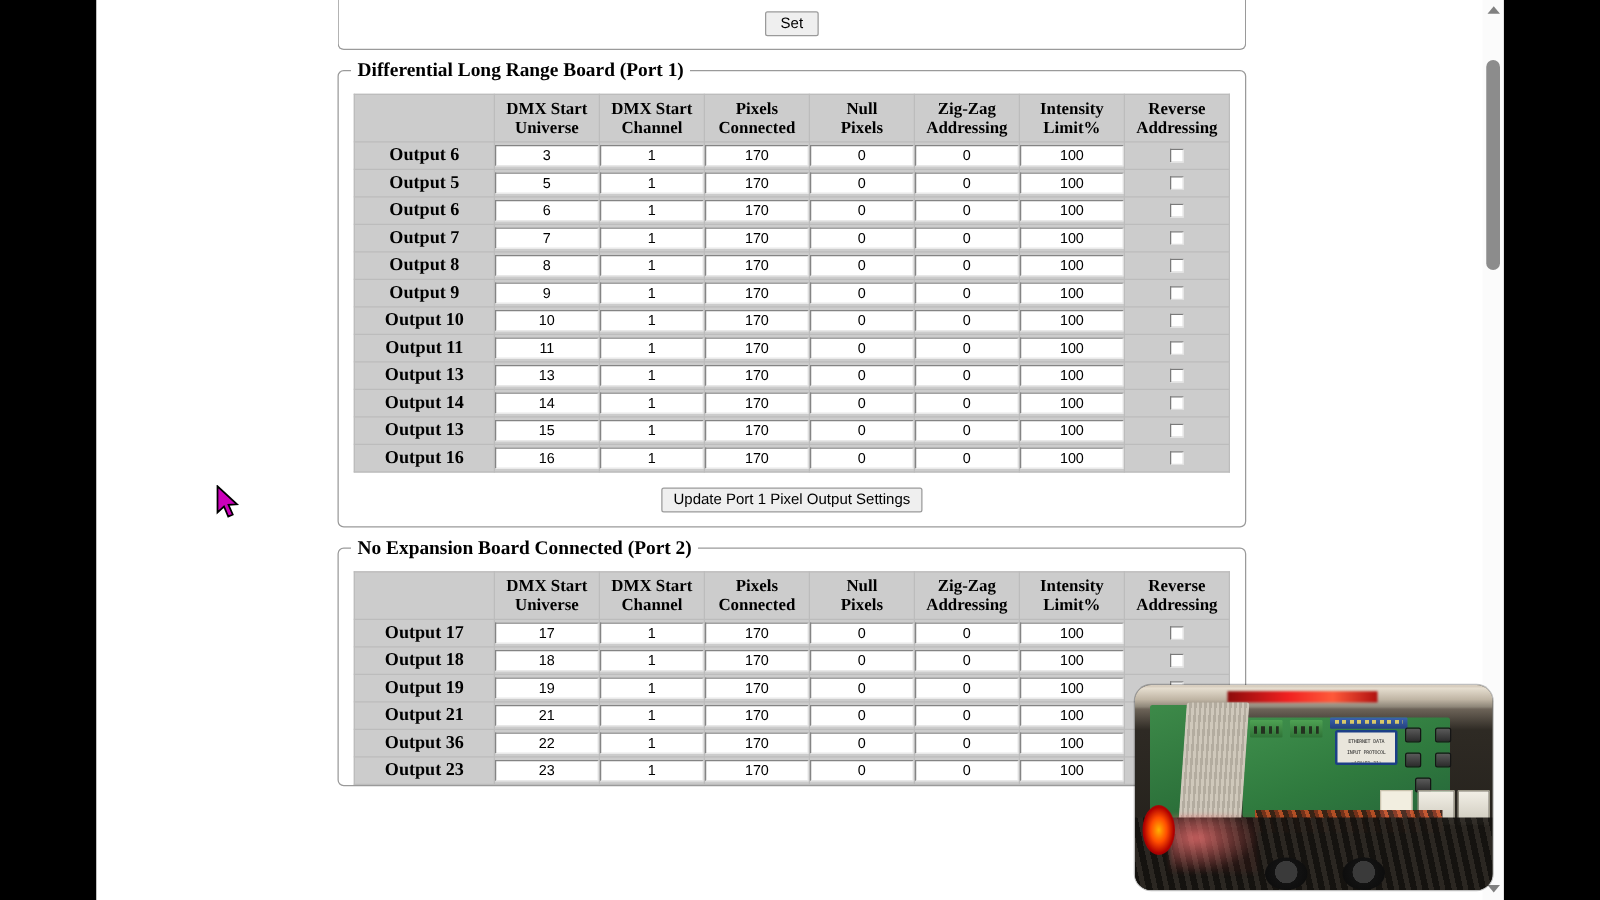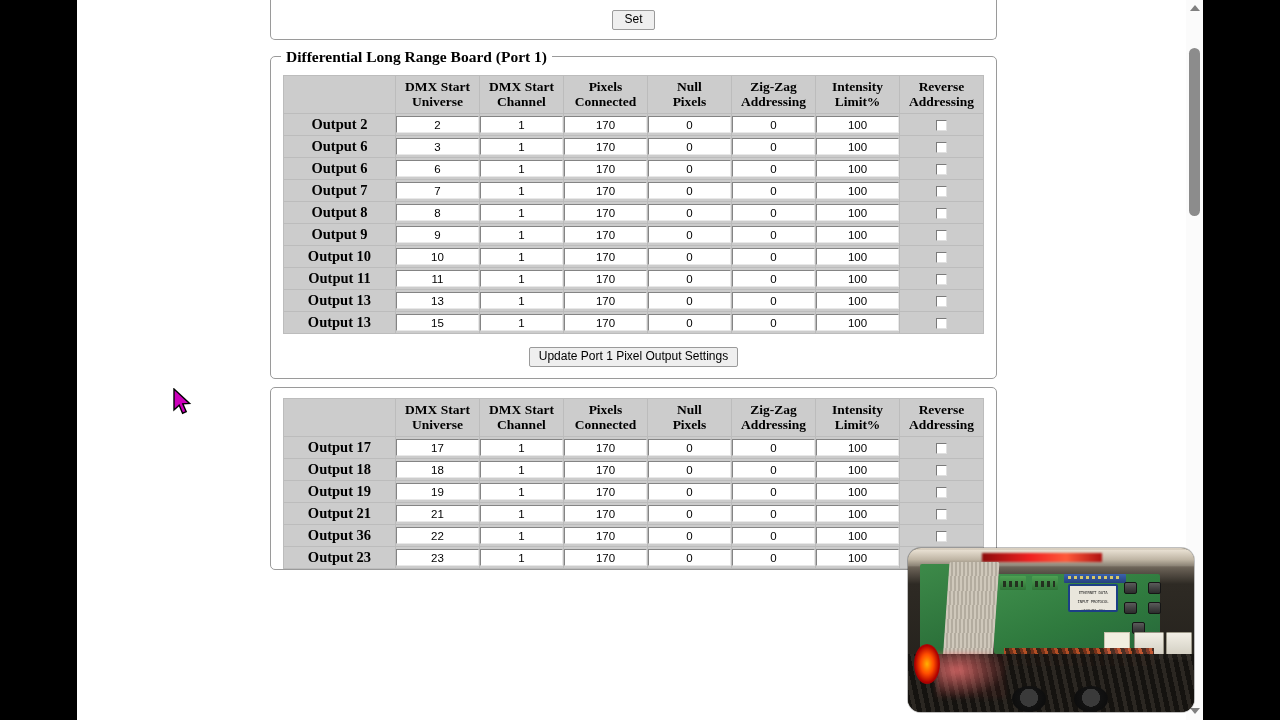--- a/index.html
+++ b/index.html
@@ -421,42 +421,20 @@
                   <span>Limit%</span>
                 </th>
                 <th>
                   <span>Reverse</span><br>
                   <span>Addressing</span>
                 </th>
               </tr>
             </thead>
             <tbody id="port1-body">
                 <tr>
-                  <td class="rowlabel">Output 2</td>
-                  <td class="cell">
-                    <input type="text" class="txt" value="2" style="">
-                  </td>
-                  <td class="cell">
-                    <input type="text" class="txt" value="1" style="">
-                  </td>
-                  <td class="cell">
-                    <input type="text" class="txt" value="170" style="">
-                  </td>
-                  <td class="cell">
-                    <input type="text" class="txt" value="0" style="">
-                  </td>
-                  <td class="cell">
-                    <input type="text" class="txt" value="0" style="">
-                  </td>
-                  <td class="cell">
-                    <input type="text" class="txt" value="100" style="">
-                  </td>
-                  <td class="cell-rev"><span class="chk"></span></td>
-                </tr>
-                <tr>
                   <td class="rowlabel">Output 6</td>
                   <td class="cell">
                     <input type="text" class="txt" value="3" style="">
                   </td>
                   <td class="cell">
                     <input type="text" class="txt" value="1" style="">
                   </td>
                   <td class="cell">
                     <input type="text" class="txt" value="170" style="">
                   </td>
@@ -465,20 +443,42 @@
                   </td>
                   <td class="cell">
                     <input type="text" class="txt" value="0" style="">
                   </td>
                   <td class="cell">
                     <input type="text" class="txt" value="100" style="">
                   </td>
                   <td class="cell-rev"><span class="chk"></span></td>
                 </tr>
                 <tr>
+                  <td class="rowlabel">Output 5</td>
+                  <td class="cell">
+                    <input type="text" class="txt" value="5" style="">
+                  </td>
+                  <td class="cell">
+                    <input type="text" class="txt" value="1" style="">
+                  </td>
+                  <td class="cell">
+                    <input type="text" class="txt" value="170" style="">
+                  </td>
+                  <td class="cell">
+                    <input type="text" class="txt" value="0" style="">
+                  </td>
+                  <td class="cell">
+                    <input type="text" class="txt" value="0" style="">
+                  </td>
+                  <td class="cell">
+                    <input type="text" class="txt" value="100" style="">
+                  </td>
+                  <td class="cell-rev"><span class="chk"></span></td>
+                </tr>
+                <tr>
                   <td class="rowlabel">Output 6</td>
                   <td class="cell">
                     <input type="text" class="txt" value="6" style="">
                   </td>
                   <td class="cell">
                     <input type="text" class="txt" value="1" style="">
                   </td>
                   <td class="cell">
                     <input type="text" class="txt" value="170" style="">
                   </td>
@@ -619,23 +619,67 @@
                   </td>
                   <td class="cell">
                     <input type="text" class="txt" value="0" style="">
                   </td>
                   <td class="cell">
                     <input type="text" class="txt" value="100" style="">
                   </td>
                   <td class="cell-rev"><span class="chk"></span></td>
                 </tr>
                 <tr>
+                  <td class="rowlabel">Output 14</td>
+                  <td class="cell">
+                    <input type="text" class="txt" value="14" style="">
+                  </td>
+                  <td class="cell">
+                    <input type="text" class="txt" value="1" style="">
+                  </td>
+                  <td class="cell">
+                    <input type="text" class="txt" value="170" style="">
+                  </td>
+                  <td class="cell">
+                    <input type="text" class="txt" value="0" style="">
+                  </td>
+                  <td class="cell">
+                    <input type="text" class="txt" value="0" style="">
+                  </td>
+                  <td class="cell">
+                    <input type="text" class="txt" value="100" style="">
+                  </td>
+                  <td class="cell-rev"><span class="chk"></span></td>
+                </tr>
+                <tr>
                   <td class="rowlabel">Output 13</td>
                   <td class="cell">
                     <input type="text" class="txt" value="15" style="">
+                  </td>
+                  <td class="cell">
+                    <input type="text" class="txt" value="1" style="">
+                  </td>
+                  <td class="cell">
+                    <input type="text" class="txt" value="170" style="">
+                  </td>
+                  <td class="cell">
+                    <input type="text" class="txt" value="0" style="">
+                  </td>
+                  <td class="cell">
+                    <input type="text" class="txt" value="0" style="">
+                  </td>
+                  <td class="cell">
+                    <input type="text" class="txt" value="100" style="">
+                  </td>
+                  <td class="cell-rev"><span class="chk"></span></td>
+                </tr>
+                <tr>
+                  <td class="rowlabel">Output 16</td>
+                  <td class="cell">
+                    <input type="text" class="txt" value="16" style="">
                   </td>
                   <td class="cell">
                     <input type="text" class="txt" value="1" style="">
                   </td>
                   <td class="cell">
                     <input type="text" class="txt" value="170" style="">
                   </td>
                   <td class="cell">
                     <input type="text" class="txt" value="0" style="">
                   </td>
@@ -652,20 +696,21 @@
         </div>
 
         <div class="update-row">
           <span class="btn btn-update">Update Port 1 Pixel Output Settings</span>
         </div>
       </fieldset>
 
       <div class="fs-gap"></div>
 
       <fieldset class="board-fs">
+        <legend>No Expansion Board Connected (Port 2)</legend>
 
         <div class="tbl-wrap">
           <table class="outputs">
             <colgroup>
               <col class="c-label">
                 <col class="c-uni">
                 <col class="c-chan">
                 <col class="c-pix">
               <col class="c-null">
                 <col class="c-zig">

